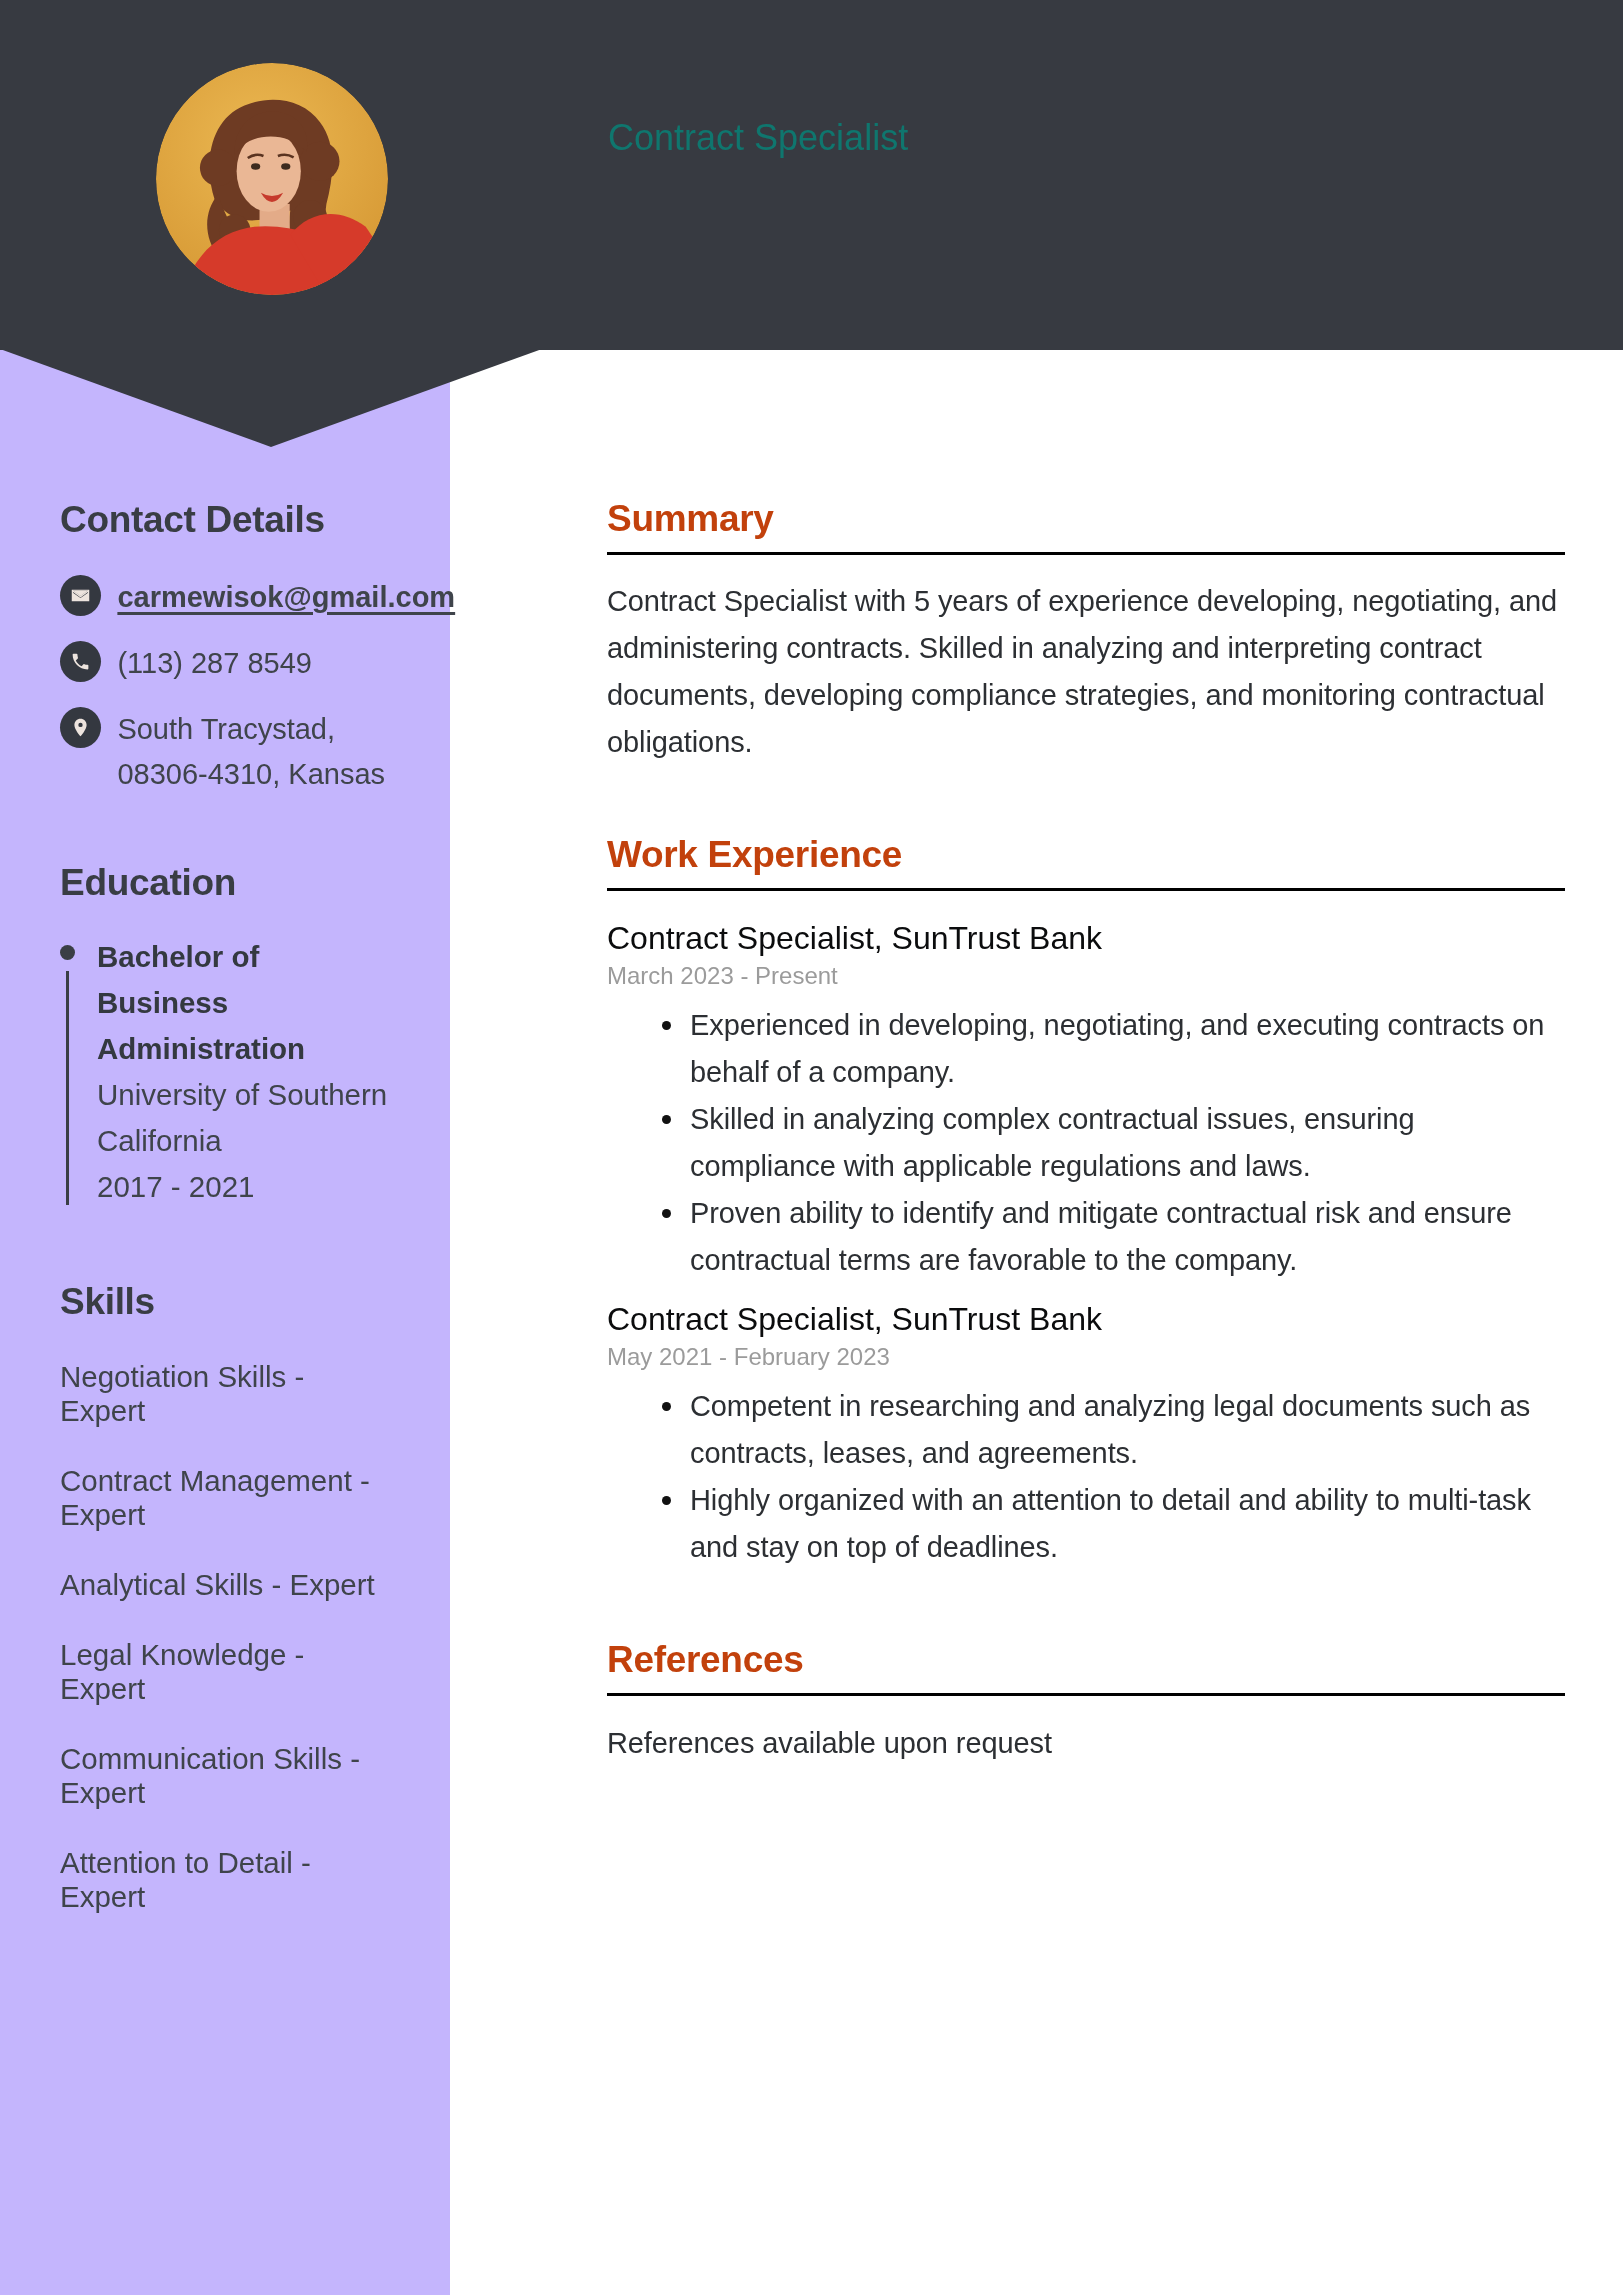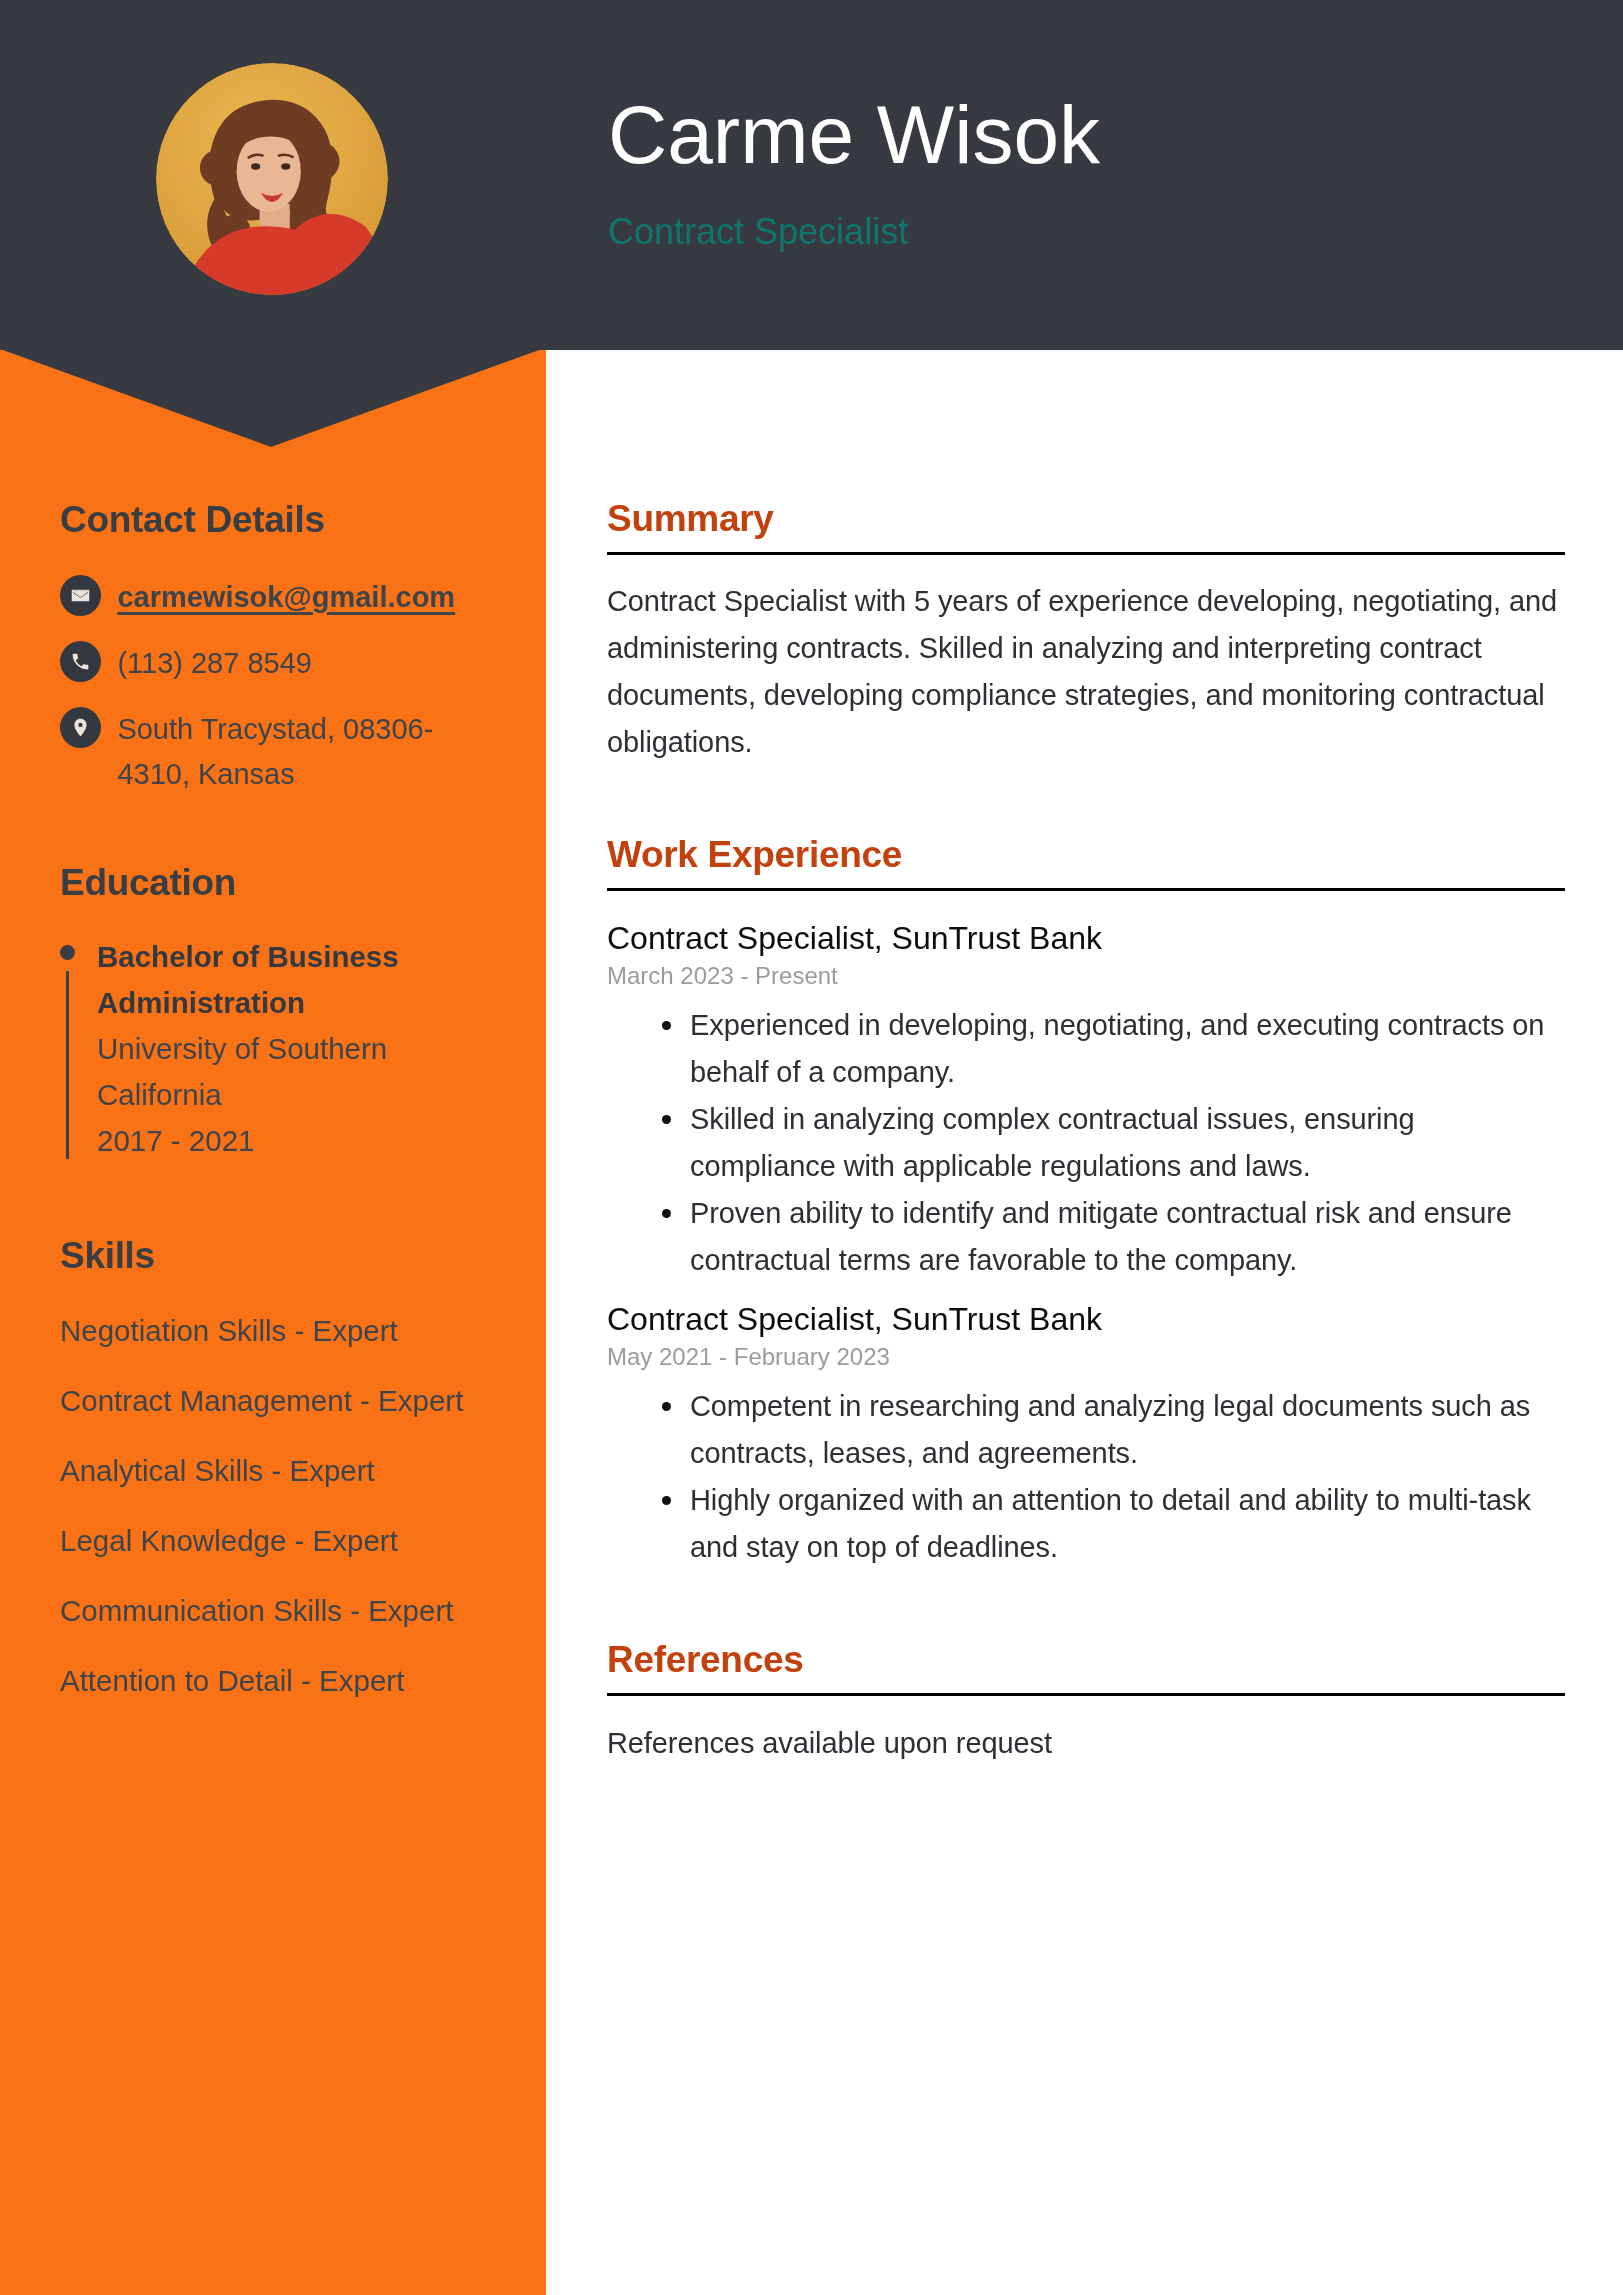--- a/index.html
+++ b/index.html
@@ -6,22 +6,22 @@
   html,body { width:1623px; height:2295px; }
   body {
     position:relative;
     font-family:"Liberation Sans", sans-serif;
     background:#ffffff;
     overflow:hidden;
   }
 
   
   .sidebar {
-    position:absolute; left:0; top:0; width:546px; height:2295px;
-    background:#f97316; z-index:1;
+    position:absolute; left:0; top:0; width:450px; height:2295px;
+    background:#c4b5fd; z-index:1;
   }
   .sidebar-content { padding:499px 55px 0 60px; }
 
   .side-heading {
     font-size:37px; font-weight:700; color:#393D44; letter-spacing:-0.3px;
   }
 
   .contact-list { margin-top:34px; }
   .contact-row { display:flex; align-items:flex-start; margin-bottom:21px; }
   .contact-icon {
@@ -206,21 +206,20 @@
       <path d="M186 142 q12 -5 24 2" stroke="#5a3320" stroke-width="4" fill="none"></path>
       <path d="M160 198 q17 10 34 0 q-8 14 -17 14 q-9 0 -17 -14 Z" fill="#C63A2C"></path>
 
       <path d="M40 354 C60 280 115 242 185 250 C260 258 320 292 345 354 Z" fill="#D63A2A"></path>
       <path d="M205 262 C235 225 280 220 320 250 L354 300 L354 354 L260 354 Z" fill="#D63A2A"></path>
     </g>
   </svg>
 </div>
 
 <div class="name-block">
-  <div class="person-name">Carme Wisok</div>
   <div class="person-title">Contract Specialist</div>
 </div>
 
 <div class="main">
 
   <div>
     <div class="main-heading">Summary</div>
     <p class="body-text">Contract Specialist with 5 years of experience developing, negotiating, and administering contracts. Skilled in analyzing and interpreting contract documents, developing compliance strategies, and monitoring contractual obligations.</p>
   </div>
 

